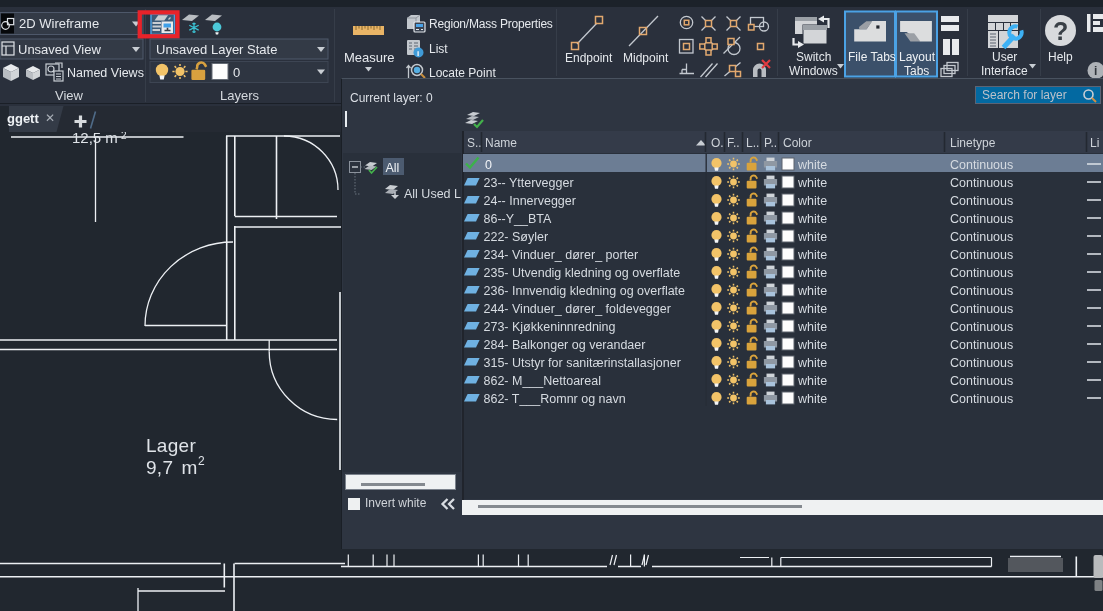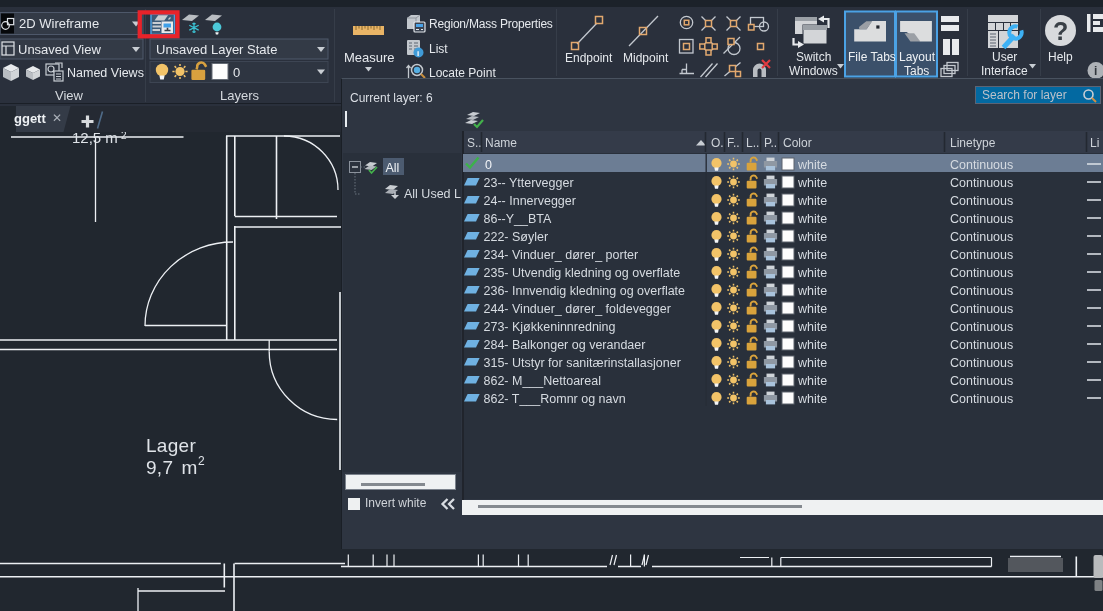--- a/index.html
+++ b/index.html
@@ -303,32 +303,32 @@
     <g fill="#e8eaed">
       <rect x="1087" y="14" width="3.5" height="18"></rect>
       <rect x="1093" y="14" width="10" height="5"></rect>
       <rect x="1093" y="21" width="7" height="4"></rect>
       <rect x="1093" y="27" width="10" height="5"></rect>
     </g>
     <circle cx="1096" cy="70.5" r="8.5" fill="#aeb2b7"></circle>
     <text x="1094" y="75" font-size="12" font-weight="bold" fill="#30353c">i</text>
   </svg>
 
-  <div class="abs" style="left:16px;top:106px;width:341px;height:26px;background:#252a33;padding-left:25px;">
+  <div class="abs" style="left:9px;top:106px;width:341px;height:26px;background:#252a33;padding-left:25px;">
     <svg class="abs" style="left:0;top:0;" width="110" height="26">
       <path d="M0,0 H54.5 L47.5,26 H0 Z" fill="#343b47"></path>
       <path d="M86.5,5.5 L81.5,22.5" stroke="#4f6b88" stroke-width="1.6"></path>
       <path d="M71.5,9.5 V21.5 M65.5,15.5 H77.5" stroke="#d8dbde" stroke-width="3.2"></path>
     </svg>
     <div class="abs" style="left:-2px;top:5px;font-size:13px;font-weight:bold;color:#eef1f4;">ggett</div>
     <div class="abs" style="left:36px;top:5px;font-size:12px;color:#aab0b8;">✕</div>
   </div>
 
   <div class="abs" style="left:341px;top:78px;width:762px;height:471px;background:#2e3541;border-top:1px solid #49525f;border-left:1px solid #1a1f26;"></div>
-  <div class="txt" style="left:350px;top:91px;">Current layer: 6</div>
+  <div class="txt" style="left:350px;top:91px;">Current layer: 0</div>
 
   <div class="abs" style="left:975px;top:86px;width:126px;height:18px;background:#0369a1;border:1px solid #5b6475;">
     <div class="txt" style="left:6px;top:1px;color:#bbc1ca;">Search for layer</div>
     <svg class="abs" style="right:2px;top:1px;" width="16" height="16" viewBox="0 0 16 16">
       <circle cx="6.5" cy="6.5" r="4.5" stroke="#c9ced5" stroke-width="1.6" fill="none"></circle>
       <path d="M10,10 L14,14" stroke="#d49043" stroke-width="2"></path>
     </svg>
   </div>
   <div class="abs" style="left:345px;top:111px;width:2px;height:16px;background:#e8ecf0;"></div>
 

